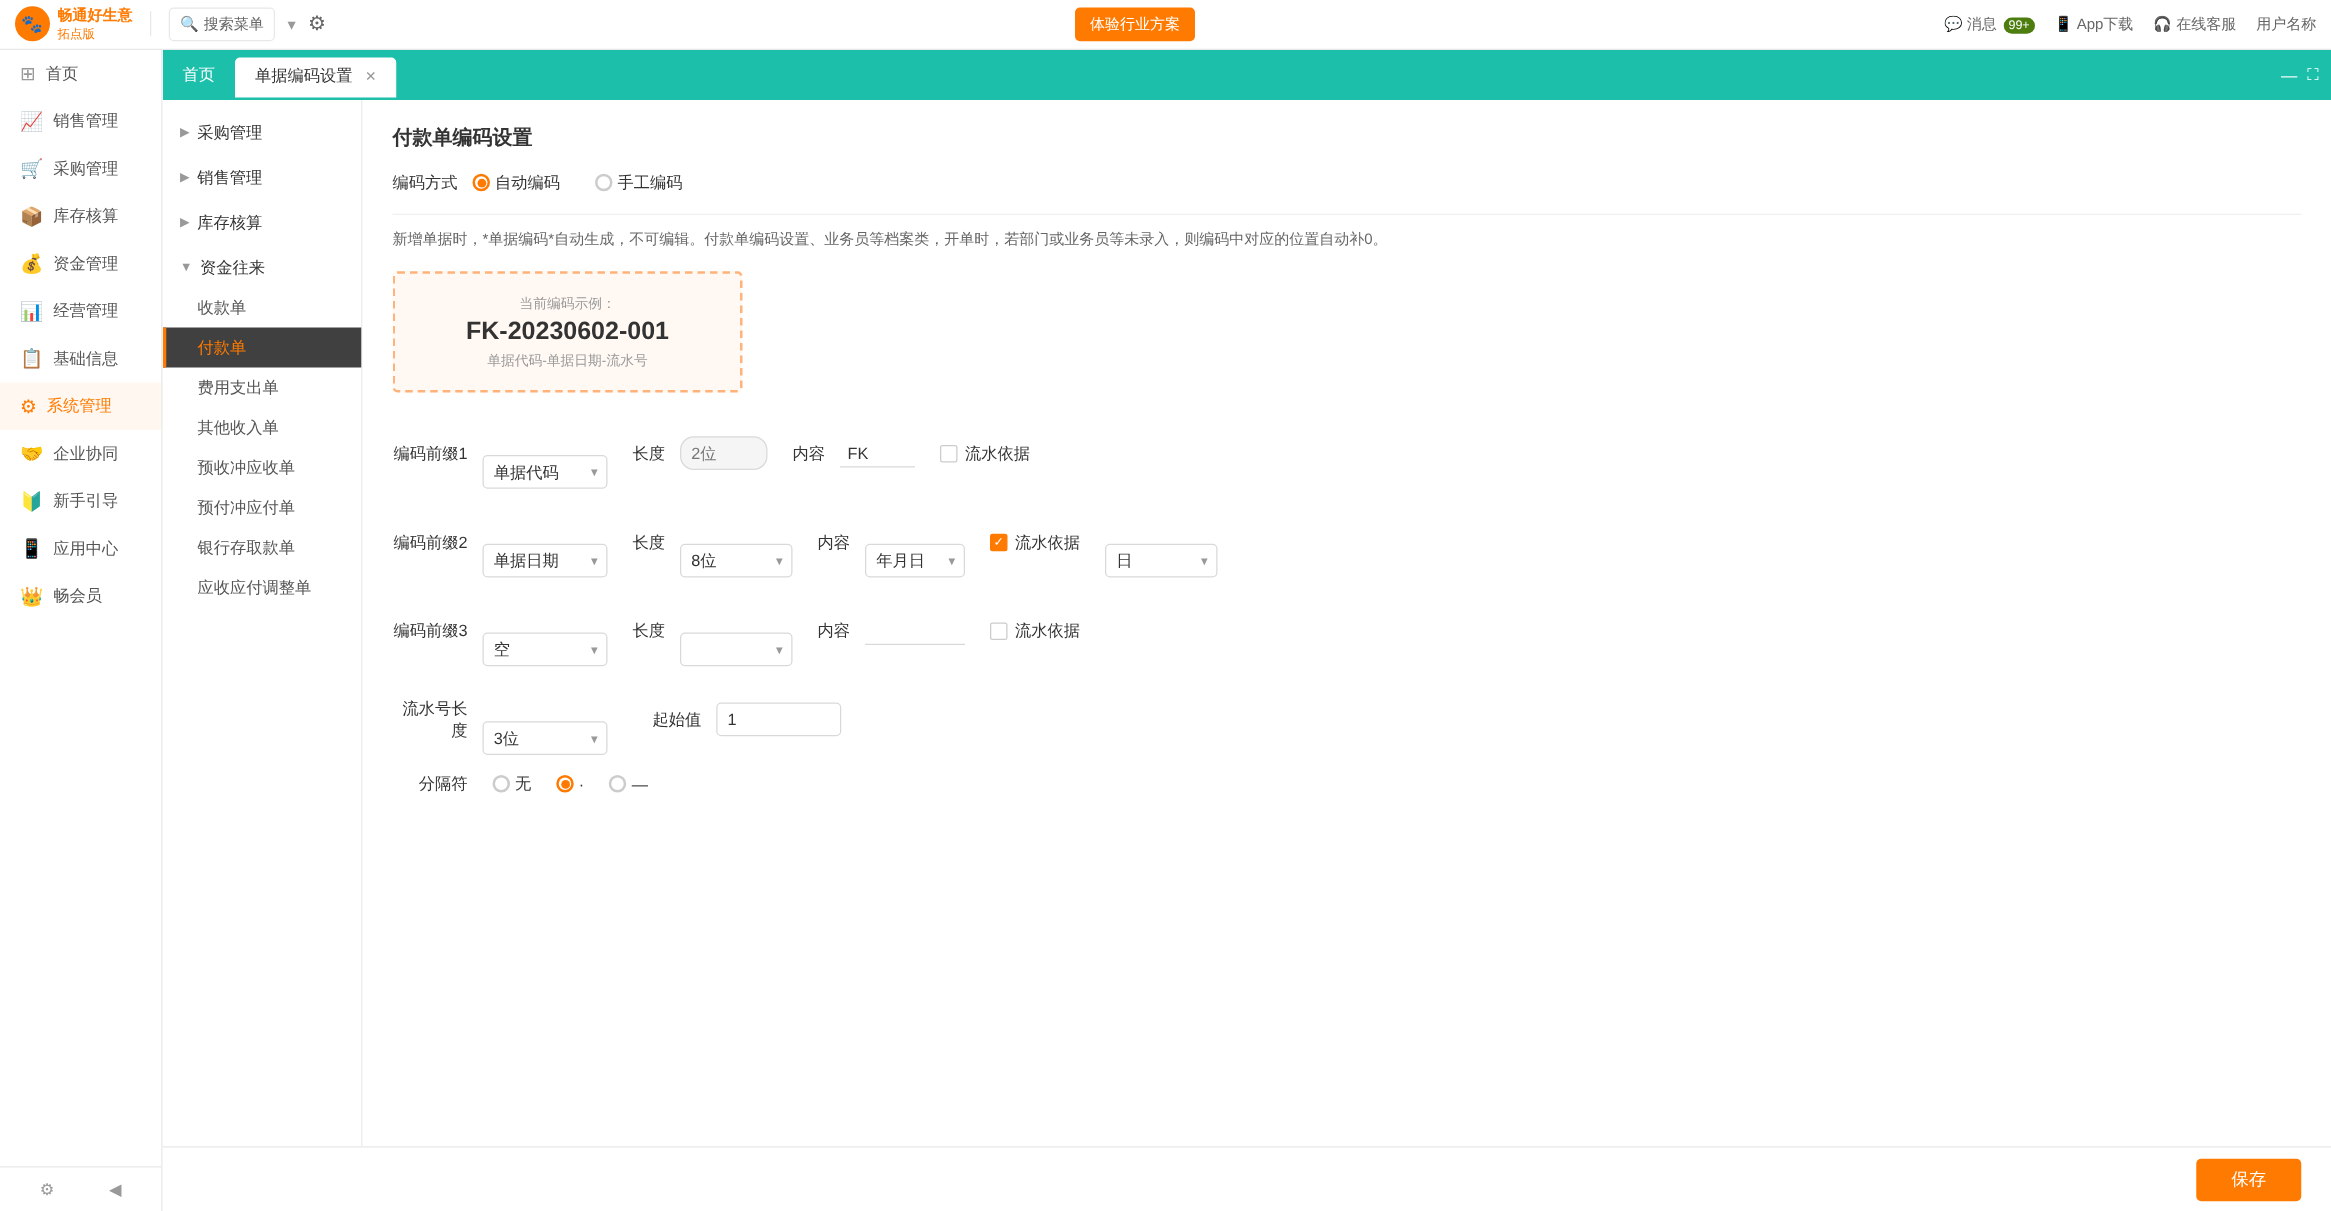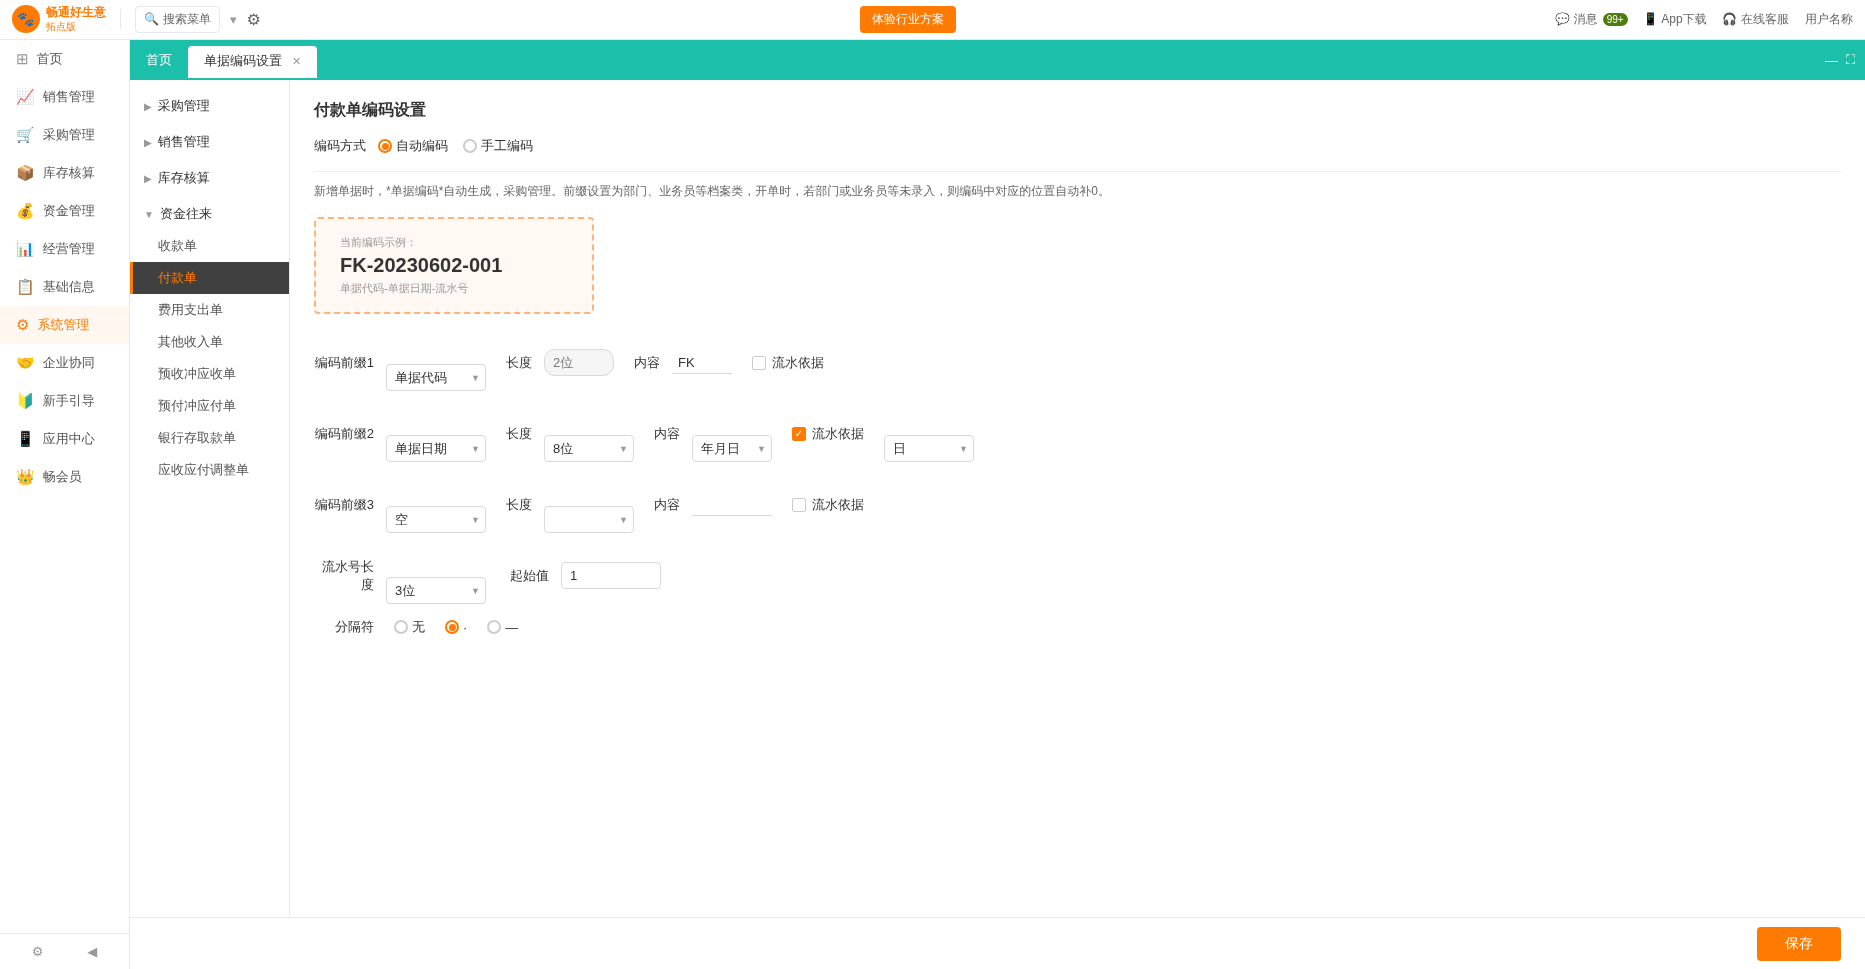--- a/index.html
+++ b/index.html
@@ -111,37 +111,38 @@
       flex: 1;
       padding: 20px 24px;
       background: #fff;
       min-height: calc(100vh - 80px);
     }
     .page-title { font-size: 16px; font-weight: bold; color: #333; margin-bottom: 16px; }
 
     
     .section-row { margin-bottom: 16px; display: flex; align-items: center; gap: 12px; }
     .section-label { font-size: 13px; color: #333; }
-    .radio-group { display: flex; align-items: center; gap: 15px; text-align: center; }
+    .radio-group { display: flex; align-items: center; gap: 28px; text-align: center; }
     .radio-item { display: flex; align-items: center; gap: 4px; cursor: pointer; font-size: 13px; }
     .radio-circle { width: 14px; height: 14px; border-radius: 50%; border: 2px solid #ccc; display: flex; align-items: center; justify-content: center; }
     .radio-circle.checked { border-color: #ff7a00; }
     .radio-circle.checked::after { content: ''; width: 7px; height: 7px; border-radius: 50%; background: #ff7a00; display: block; }
 
     .info-text { font-size: 12px; color: #666; margin-bottom: 16px; line-height: 1.6; }
 
     
     .code-preview {
       border: 2px dashed #ffb37a;
       background: #fff8f3;
       border-radius: 4px;
       padding: 16px 24px;
       display: inline-block;
       margin-bottom: 20px;
       min-width: 280px;
+      text-align: center;
     }
     .code-preview-label { font-size: 11px; color: #999; margin-bottom: 4px; }
     .code-preview-value { font-size: 20px; font-weight: bold; color: #333; margin-bottom: 4px; }
     .code-preview-sub { font-size: 11px; color: #999; }
 
     
     .checkbox-item { display: flex; align-items: center; gap: 6px; cursor: pointer; font-size: 13px; margin-bottom: 16px; }
     .checkbox-box { width: 14px; height: 14px; border: 1px solid #ccc; border-radius: 2px; display: flex; align-items: center; justify-content: center; }
     .checkbox-box.checked { background: #ff7a00; border-color: #ff7a00; color: #fff; font-size: 10px; }
 
@@ -353,21 +354,21 @@
         <label class="radio-item">
           <div class="radio-circle"></div>
           <span>手工编码</span>
         </label>
       </div>
     </div>
 
     <div class="divider"></div>
 
     
-    <div class="info-text">新增单据时，*单据编码*自动生成，采购管理。前缀设置为部门、业务员等档案类，开单时，若部门或业务员等未录入，则编码中对应的位置自动补0。</div>
+    <div class="info-text">新增单据时，*单据编码*自动生成，不可编辑。付款单编码设置、业务员等档案类，开单时，若部门或业务员等未录入，则编码中对应的位置自动补0。</div>
 
     
     <div class="code-preview">
       <div class="code-preview-label">当前编码示例：</div>
       <div class="code-preview-value">FK-20230602-001</div>
       <div class="code-preview-sub">单据代码-单据日期-流水号</div>
     </div>
 
     
 
@@ -443,21 +444,21 @@
     </div>
 
     
     <div class="form-row">
       <span class="form-field-label">流水号长度</span>
       <div class="select-wrapper">
         <select style="min-width:100px;">
           <option>3位</option>
         </select>
       </div>
-      <span style="margin-left:12px;">起始值</span>
+      <span style="margin-left:24px;">起始值</span>
       <input class="content-value" value="1" style="width: 100px; border: 1px solid rgb(217, 217, 217); border-radius: 4px; padding: 5px 8px;">
     </div>
 
     
     <div class="separator-row">
       <span class="form-field-label">分隔符</span>
       <label class="radio-item" style="margin-left:8px;">
         <div class="radio-circle"></div>
         <span>无</span>
       </label>

